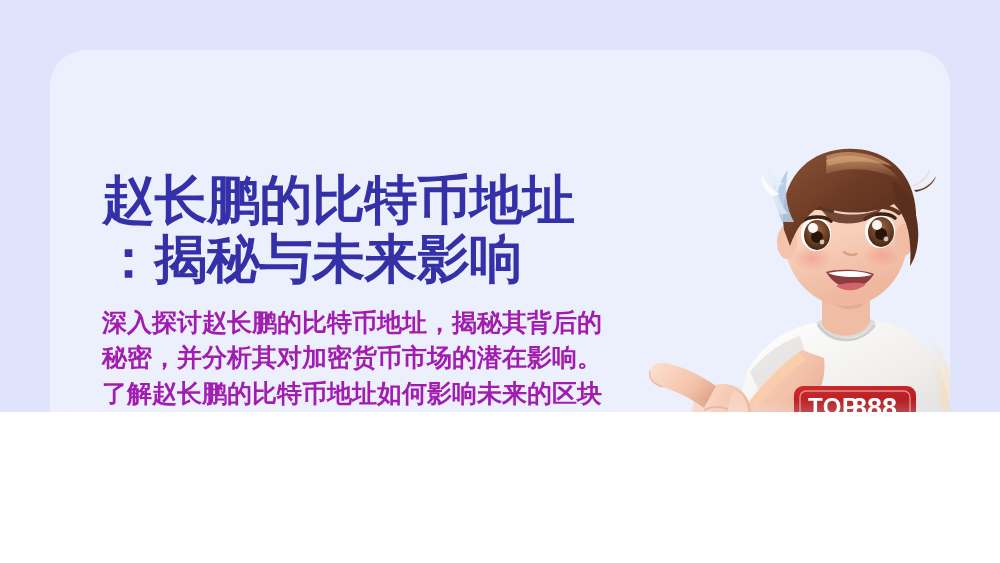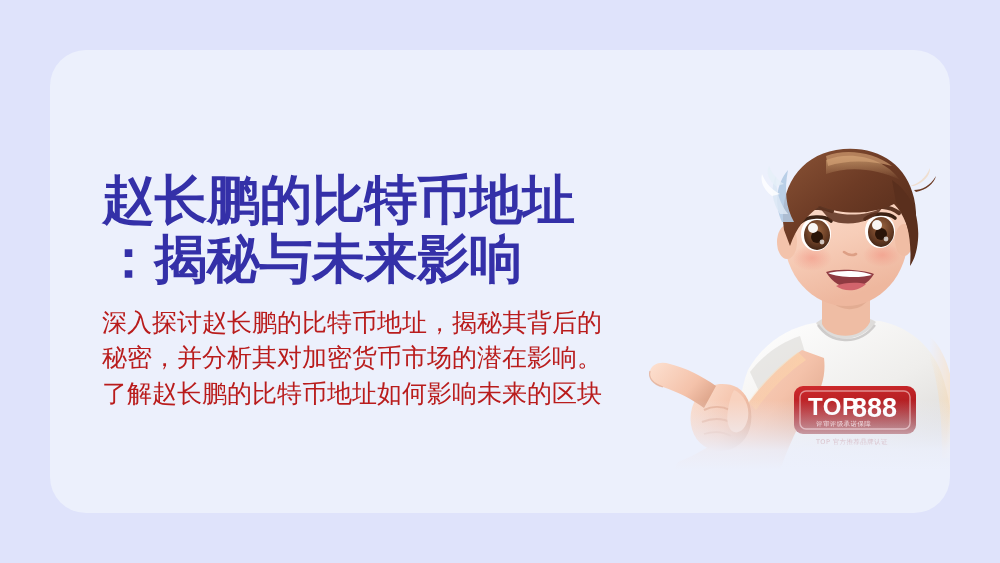--- a/index.html
+++ b/index.html
@@ -8,21 +8,21 @@
   }
   body {
     width: 1000px;
     height: 563px;
     overflow: hidden;
     font-family: "Liberation Sans", "DejaVu Sans", sans-serif;
   }
   #stage {
     position: relative;
     width: 1000px;
-    height: 563px;
+    height: 412px;
     background: #dfe3fb;
     overflow: hidden;
   }
   #card {
     position: absolute;
     left: 50px;
     top: 50px;
     width: 900px;
     height: 463px;
     background: #ecf0fc;
@@ -40,24 +40,24 @@
     color: #3430a8;
     font-size: 53px;
     line-height: 1.12;
     font-weight: 700;
     letter-spacing: -0.5px;
     white-space: pre-line;
     font-family: "Liberation Sans", "DejaVu Sans", sans-serif;
   }
   #subhead {
     margin: 16px 0 0 0;
-    color: #b91c1c;
+    color: #a21caf;
     font-size: 25px;
     line-height: 1.42;
-    font-weight: 400;
+    font-weight: 700;
     white-space: pre-line;
     font-family: "Liberation Sans", "DejaVu Sans", sans-serif;
   }
   #character-art {
     position: absolute;
     left: 580px;
     top: 68px;
     width: 330px;
     height: 352px;
   }

